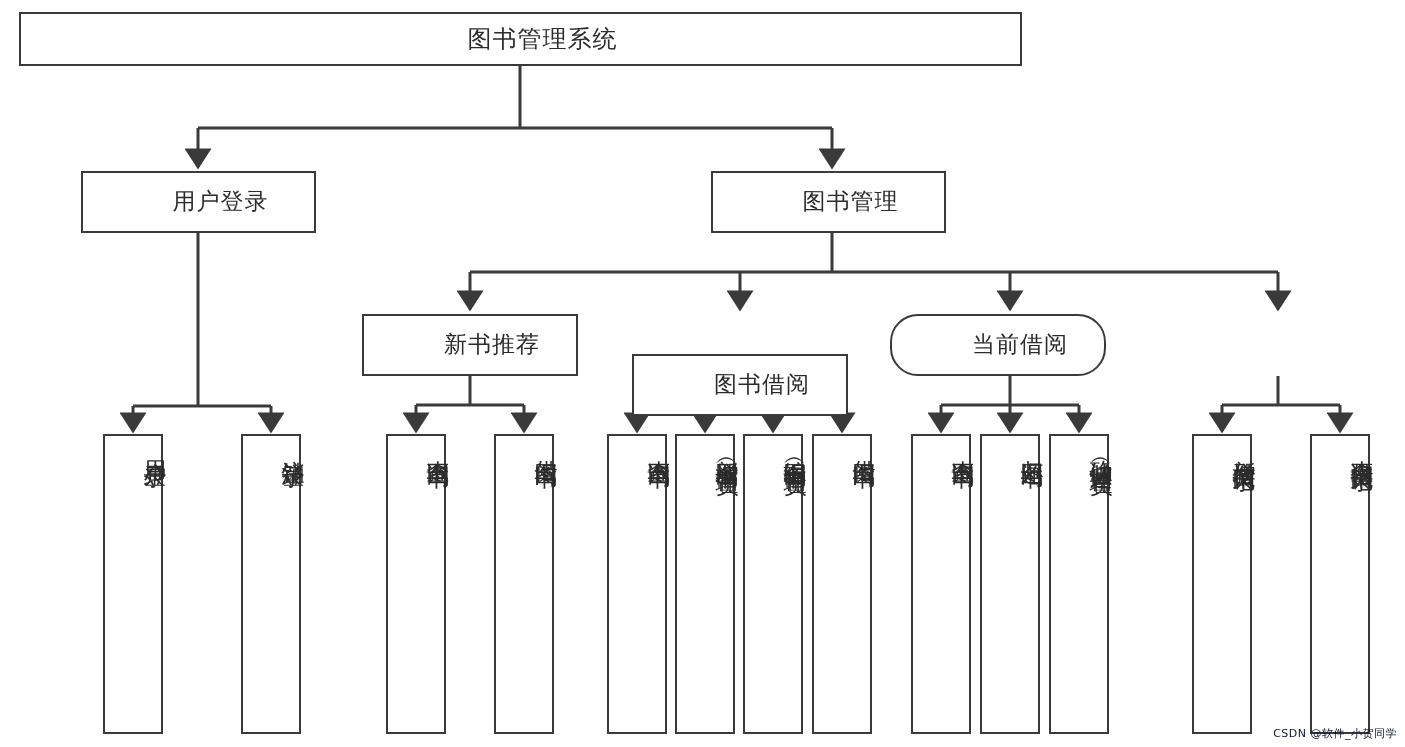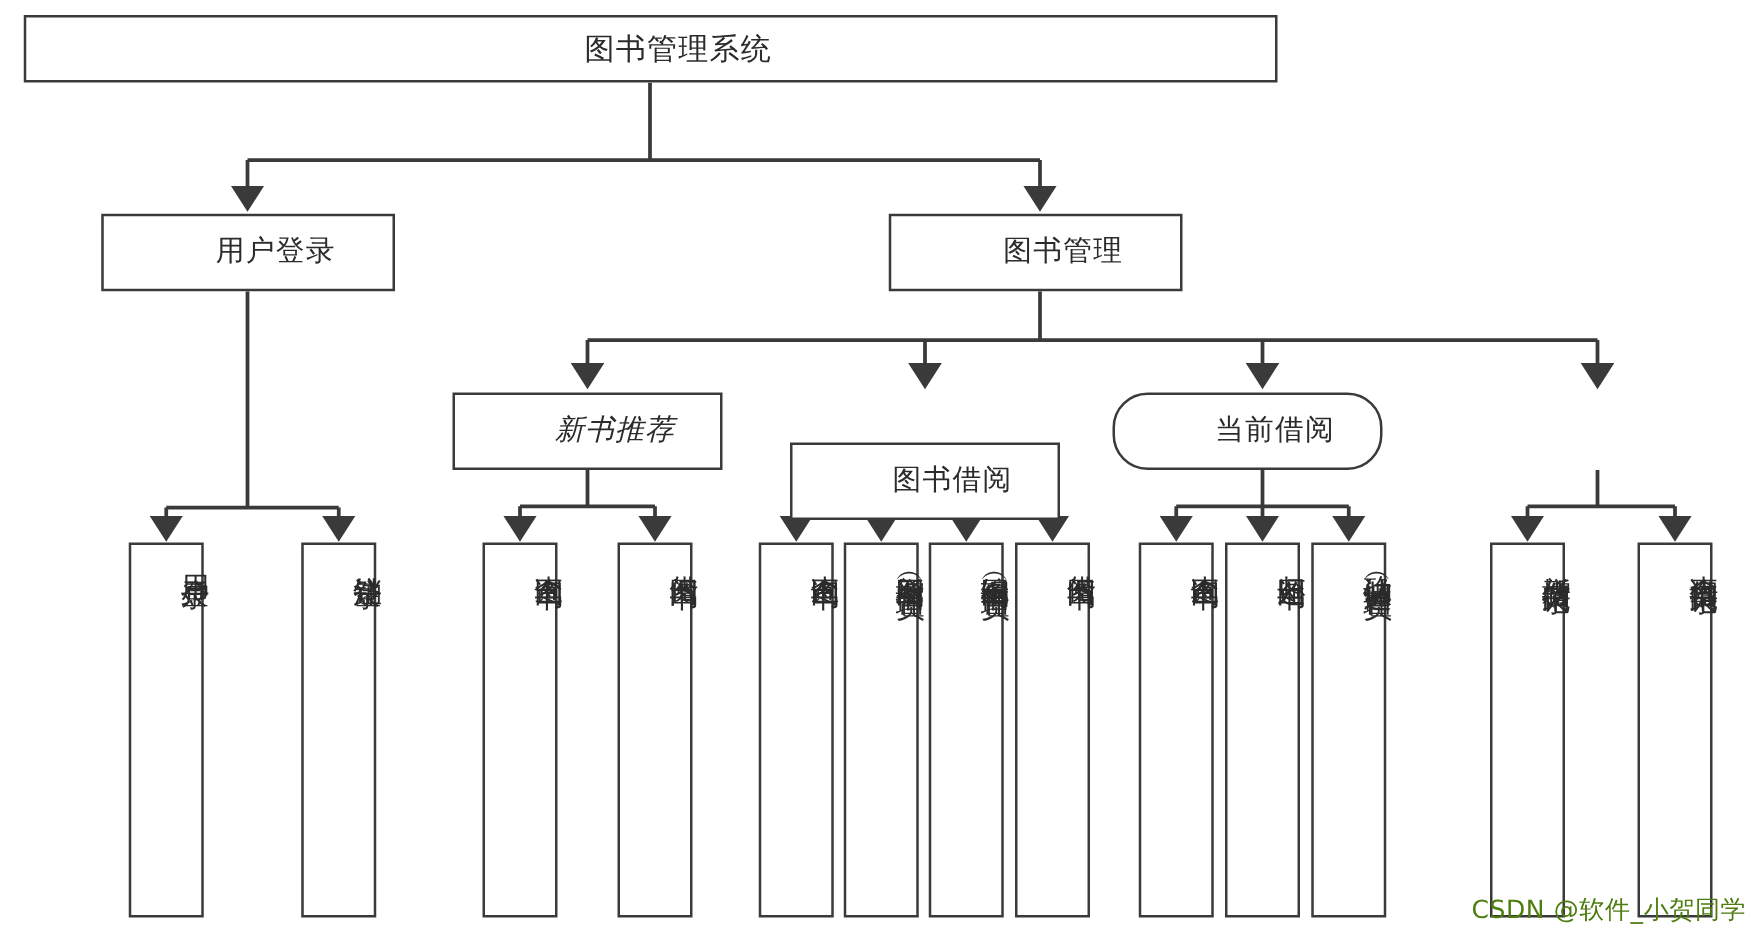--- a/index.html
+++ b/index.html
@@ -58,22 +58,22 @@
     line-height: 1.18;
     letter-spacing: 2px;
     text-align: left;
     white-space: nowrap;
     color: #2b2b2b;
   }
   #watermark {
     position: absolute;
     right: 8px;
     bottom: 6px;
-    font-size: 20px;
-    color: #4d7c0f;
+    font-size: 11px;
+    color: #0f172a;
     letter-spacing: 0.5px;
     white-space: nowrap;
     user-select: none;
   }
 </style>
 </head>
 <body>
 
 <div id="diagram-root">
 
@@ -130,21 +130,21 @@
       <path d="M1222,405 L1222,422" marker-end="url(#arrowhead)"></path>
       <path d="M1340,405 L1340,422" marker-end="url(#arrowhead)"></path>
     </g>
   </svg>
 
   <div class="node horiz root" style="left:19px; top:12px; width:1003px; height:54px;">图书管理系统</div>
 
   <div class="node horiz" style="left:81px; top:171px; width:235px; height:62px;">用户登录</div>
   <div class="node horiz" style="left:711px; top:171px; width:235px; height:62px;">图书管理</div>
 
-  <div class="node horiz" style="left:362px; top:314px; width:216px; height:62px;font-style:italic;">新书推荐</div>
+  <div class="node horiz" style="left:362px; top:314px; width:216px; height:62px;">新书推荐</div>
   <div class="node horiz" style="left:632px; top:314px; width:216px; height:62px;margin-top:40px;">图书借阅</div>
   <div class="node horiz" style="left:890px; top:314px; width:216px; height:62px;border-radius:28px;">当前借阅</div>
 
   <div class="node leaf" style="left:103px; top:434px; width:60px; height:300px;">
     <span class="vtext">用户登录</span>
   </div>
   <div class="node leaf" style="left:241px; top:434px; width:60px; height:300px;">
     <span class="vtext">注销登录</span>
   </div>
 

